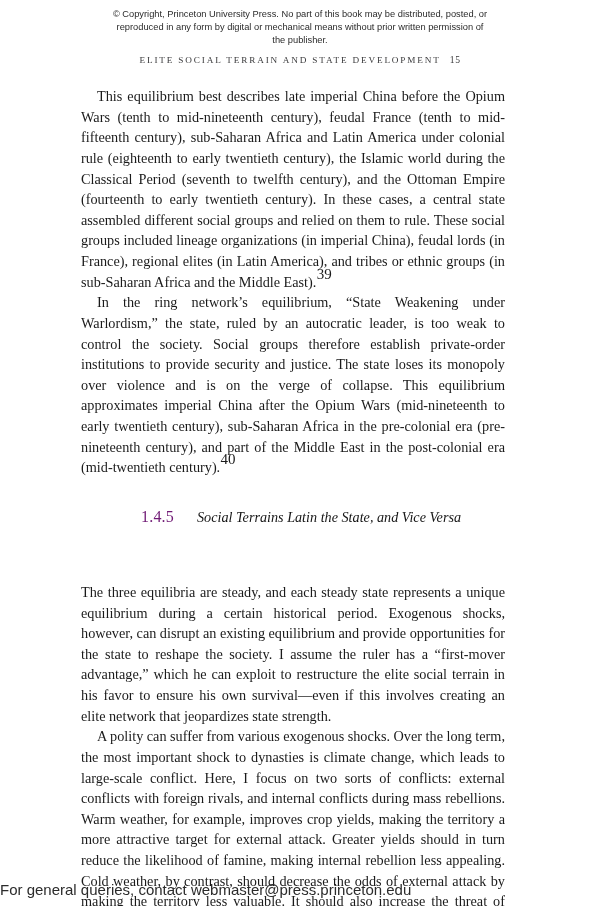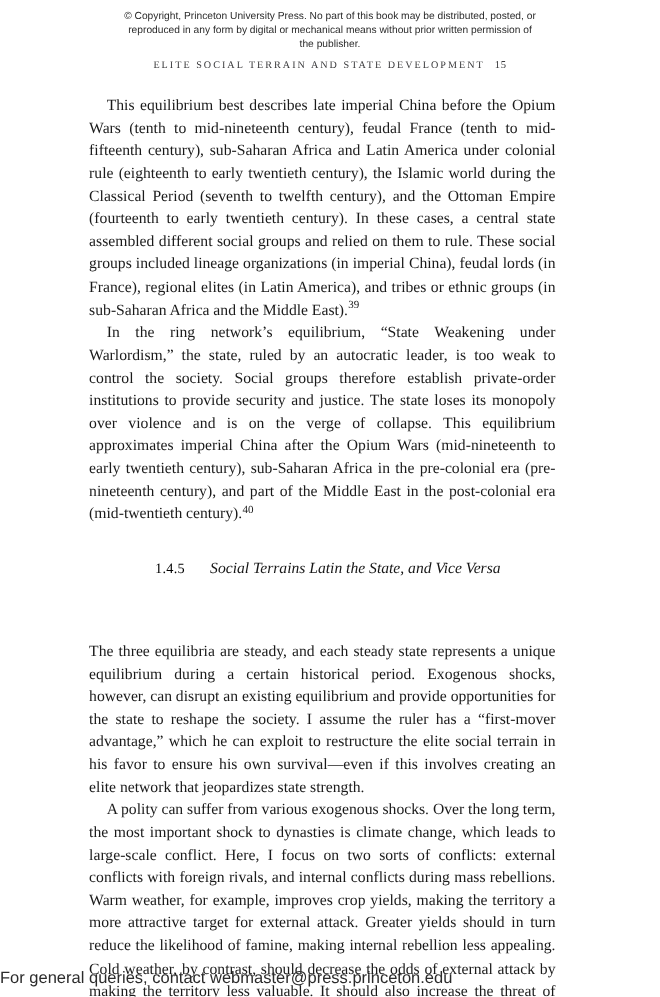--- a/index.html
+++ b/index.html
@@ -76,43 +76,43 @@
   }
   p.indent {
     text-indent: 16px;
   }
   p.noindent {
     text-indent: 0;
     margin-top: 40px;
   }
 
   sup.fn {
-    font-size: 10px;
+    font-size: 15px;
     vertical-align: 0.52em;
     line-height: 0;
     margin-left: 0.3px;
   }
 
   
   .section-heading {
     margin: 0;
     padding-top: 29px;
     padding-bottom: 15px;
     font-size: 14.2px;
     line-height: 20px;
     font-weight: normal;
     text-align: left;
     padding-left: 60px;
     white-space: nowrap;
   }
   .section-heading .sec-num {
     font-style: normal;
-    font-size: 13px;
+    font-size: 16px;
     letter-spacing: 0.2px;
-    color: #000000;
+    color: #701a75;
   }
   .section-heading .sec-title {
     font-style: italic;
     margin-left: 23px;
     color: #151515;
   }
 
   
   .footer {
     position: absolute;

